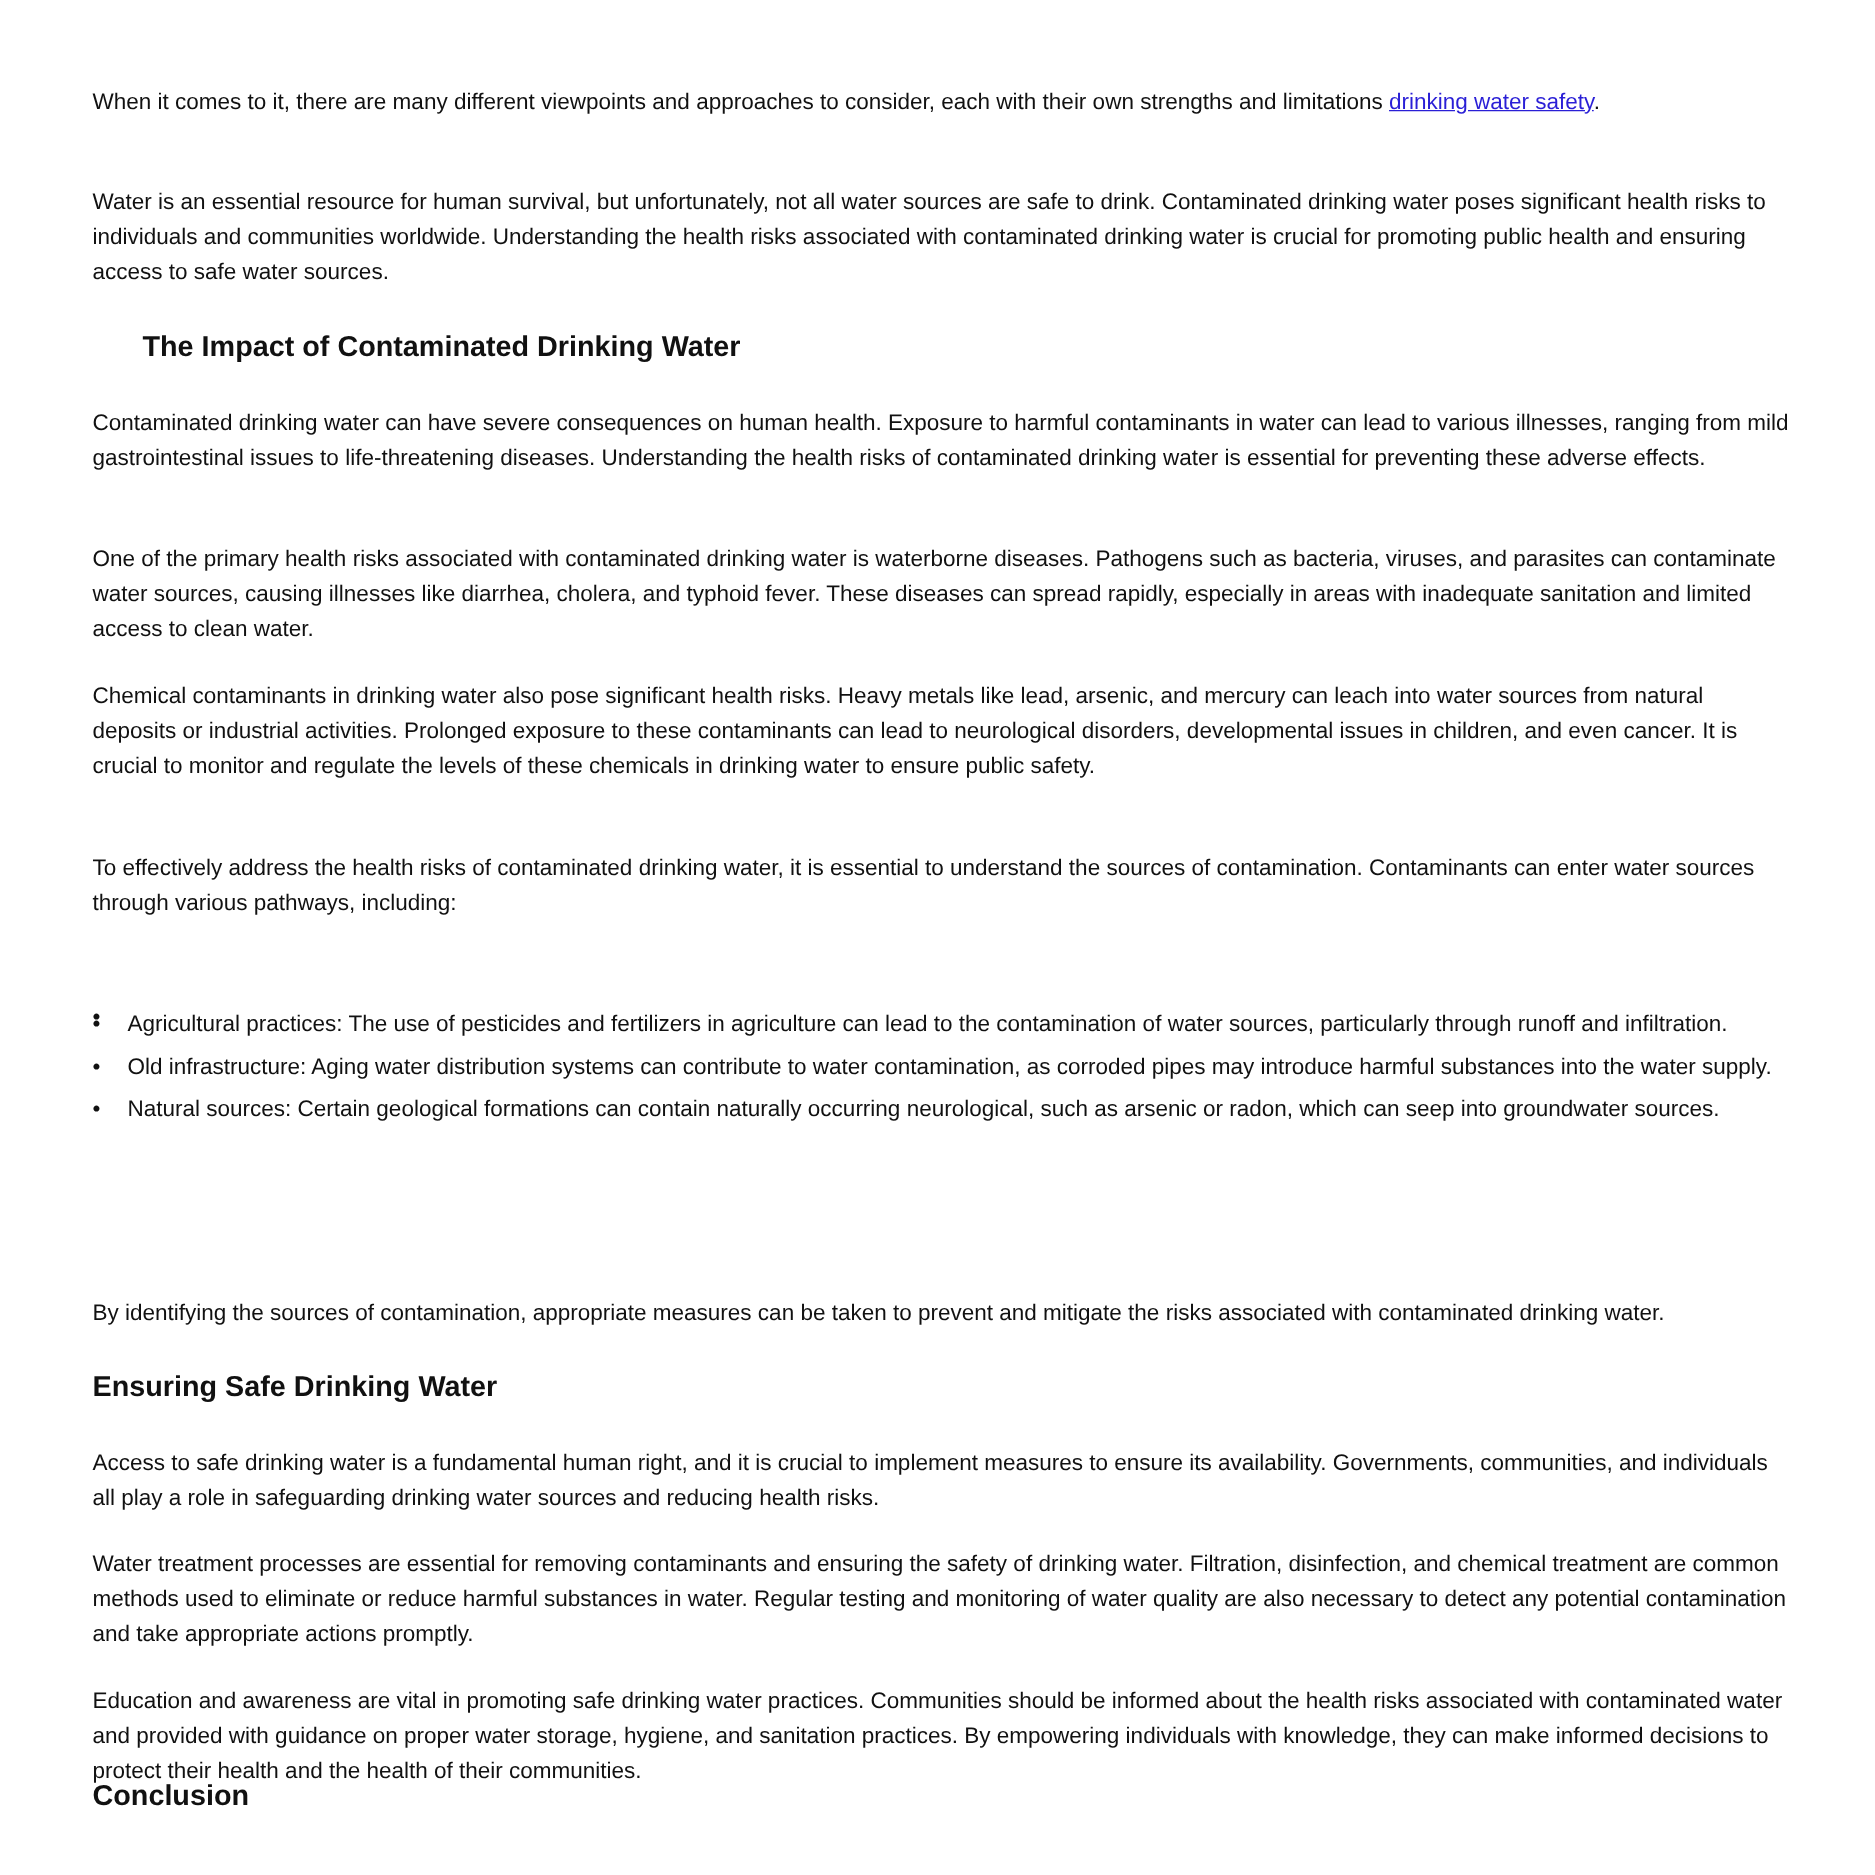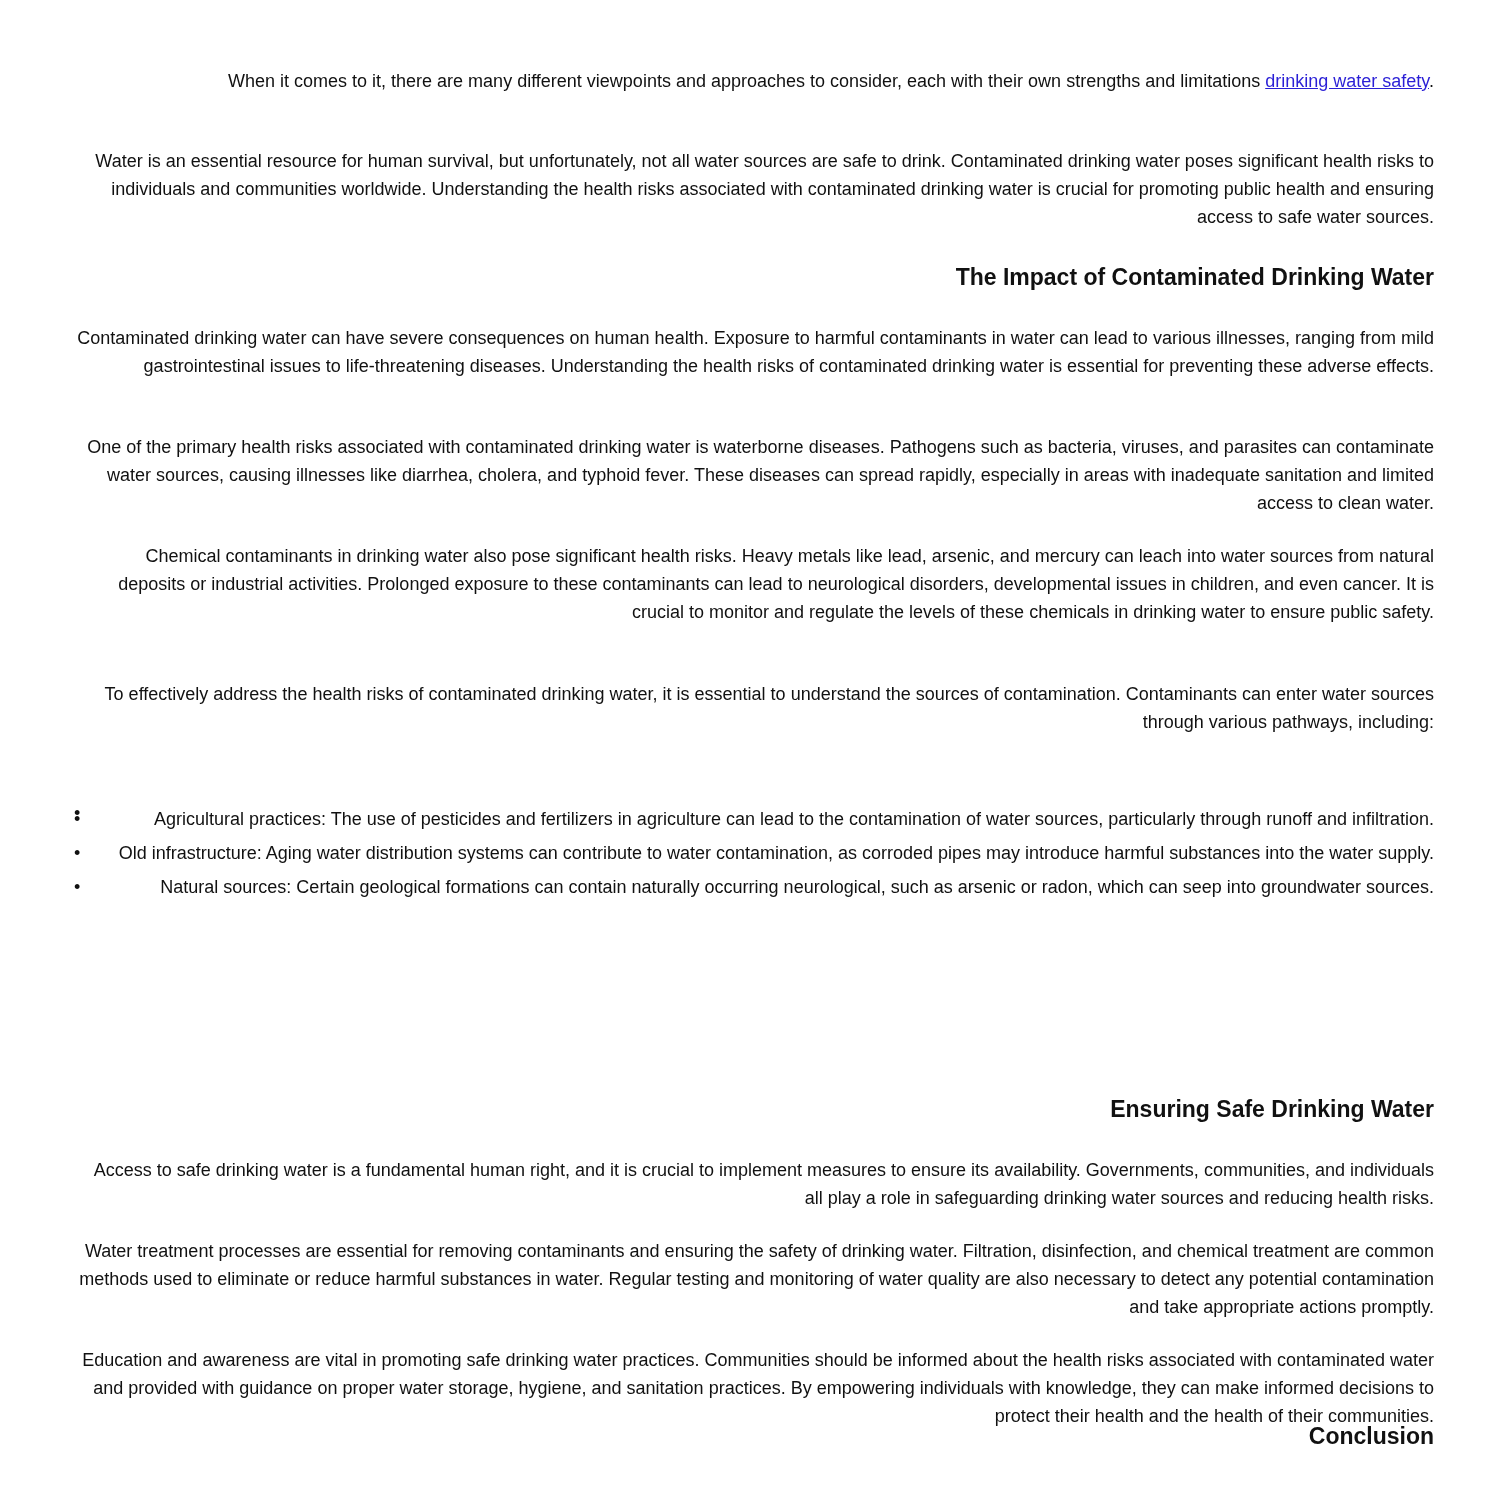--- a/index.html
+++ b/index.html
@@ -2,55 +2,56 @@
 <html><head>
 <meta charset="utf-8">
 <style>
   html, body { margin: 0; padding: 0; background: #ffffff; }
   body {
     width: 1500px; height: 1500px; overflow: hidden;
     font-family: "Liberation Sans", sans-serif;
     color: #111111;
   }
   .page { position: relative; width: 1500px; height: 1500px; }
-  .blk { position: absolute; left: 74px; width: 1360px; margin: 0; text-align: right; }
+  .blk { position: absolute; left: 74px; width: 1360px; margin: 0; }
   p.blk { font-size: 18px; line-height: 28px; }
   h2.blk { font-size: 23px; font-weight: bold; line-height: 28px; }
   a.link { color: #1a0dab; text-decoration: underline; color: #2a1fd6; }
   ul.blk { list-style: none; padding: 0; }
   ul.blk li { position: relative; padding-left: 28px; font-size: 18px; line-height: 28px; margin-bottom: 6px; }
   ul.blk li .bullet { position: absolute; left: 0; top: 0; }
 </style>
 </head>
 <body>
 
 <div class="page">
 
   <p class="blk" style="top:67px;"><span>When it comes to it, there are many different viewpoints and approaches to consider, each with their own strengths and limitations </span><a class="link" href="#">drinking water safety</a><span>.</span></p>
 
   <p class="blk" style="top:147px;">Water is an essential resource for human survival, but unfortunately, not all water sources are safe to drink. Contaminated drinking water poses significant health risks to individuals and communities worldwide. Understanding the health risks associated with contaminated drinking water is crucial for promoting public health and ensuring access to safe water sources.</p>
 
-  <h2 class="blk" style="top:263px;">The Impact of Contaminated Drinking Water</h2>
+  <h2 class="blk" style="top:263px;margin-left:40px;">The Impact of Contaminated Drinking Water</h2>
 
   <p class="blk" style="top:324px;">Contaminated drinking water can have severe consequences on human health. Exposure to harmful contaminants in water can lead to various illnesses, ranging from mild gastrointestinal issues to life-threatening diseases. Understanding the health risks of contaminated drinking water is essential for preventing these adverse effects.</p>
 
   <p class="blk" style="top:433px;">One of the primary health risks associated with contaminated drinking water is waterborne diseases. Pathogens such as bacteria, viruses, and parasites can contaminate water sources, causing illnesses like diarrhea, cholera, and typhoid fever. These diseases can spread rapidly, especially in areas with inadequate sanitation and limited access to clean water.</p>
 
   <p class="blk" style="top:542px;">Chemical contaminants in drinking water also pose significant health risks. Heavy metals like lead, arsenic, and mercury can leach into water sources from natural deposits or industrial activities. Prolonged exposure to these contaminants can lead to neurological disorders, developmental issues in children, and even cancer. It is crucial to monitor and regulate the levels of these chemicals in drinking water to ensure public safety.</p>
 
 
   <p class="blk" style="top:680px;">To effectively address the health risks of contaminated drinking water, it is essential to understand the sources of contamination. Contaminants can enter water sources through various pathways, including:</p>
 
   <ul class="blk" style="top:799px; width:1360px;">
     <li><span class="bullet">•</span></li>
     <li><span class="bullet">•</span><span>Agricultural practices: The use of pesticides and fertilizers in agriculture can lead to the contamination of water sources, particularly through runoff and infiltration.</span></li>
     <li><span class="bullet">•</span><span>Old infrastructure: Aging water distribution systems can contribute to water contamination, as corroded pipes may introduce harmful substances into the water supply.</span></li>
     <li><span class="bullet">•</span><span>Natural sources: Certain geological formations can contain naturally occurring neurological, such as arsenic or radon, which can seep into groundwater sources.</span></li>
   </ul>
 
+  <p class="blk" style="top:1036px;">By identifying the sources of contamination, appropriate measures can be taken to prevent and mitigate the risks associated with contaminated drinking water.</p>
 
   <h2 class="blk" style="top:1095px;">Ensuring Safe Drinking Water</h2>
 
   <p class="blk" style="top:1156px;">Access to safe drinking water is a fundamental human right, and it is crucial to implement measures to ensure its availability. Governments, communities, and individuals all play a role in safeguarding drinking water sources and reducing health risks.</p>
 
   <p class="blk" style="top:1237px;">Water treatment processes are essential for removing contaminants and ensuring the safety of drinking water. Filtration, disinfection, and chemical treatment are common methods used to eliminate or reduce harmful substances in water. Regular testing and monitoring of water quality are also necessary to detect any potential contamination and take appropriate actions promptly.</p>
 
   <p class="blk" style="top:1346px;">Education and awareness are vital in promoting safe drinking water practices. Communities should be informed about the health risks associated with contaminated water and provided with guidance on proper water storage, hygiene, and sanitation practices. By empowering individuals with knowledge, they can make informed decisions to protect their health and the health of their communities.</p>
 
   <h2 class="blk" style="top:1422px;">Conclusion</h2>

